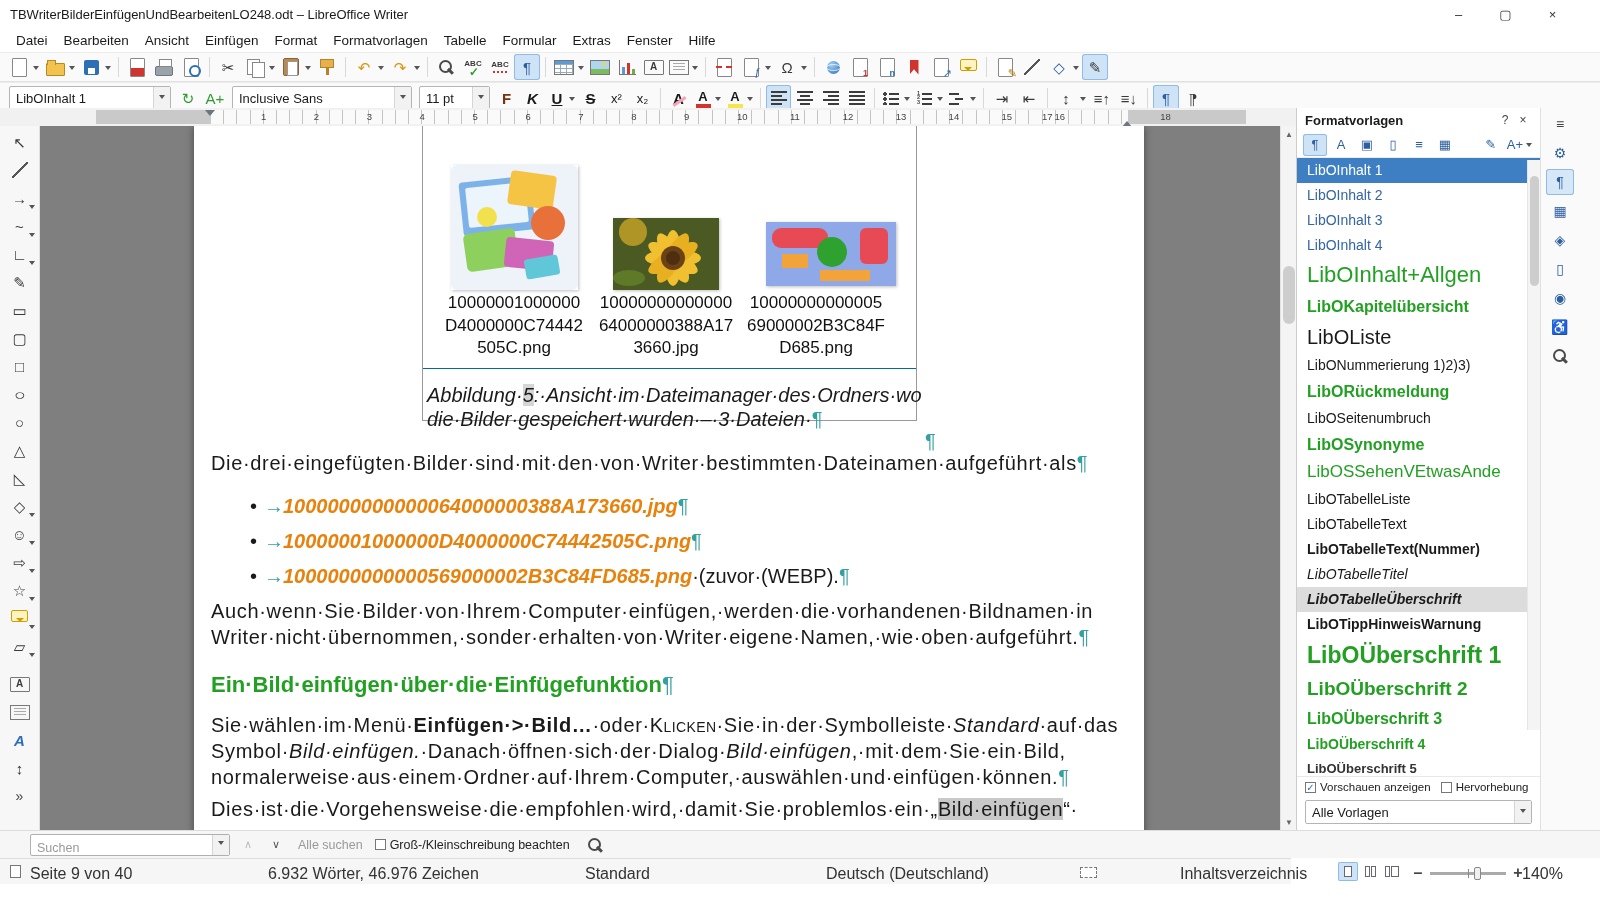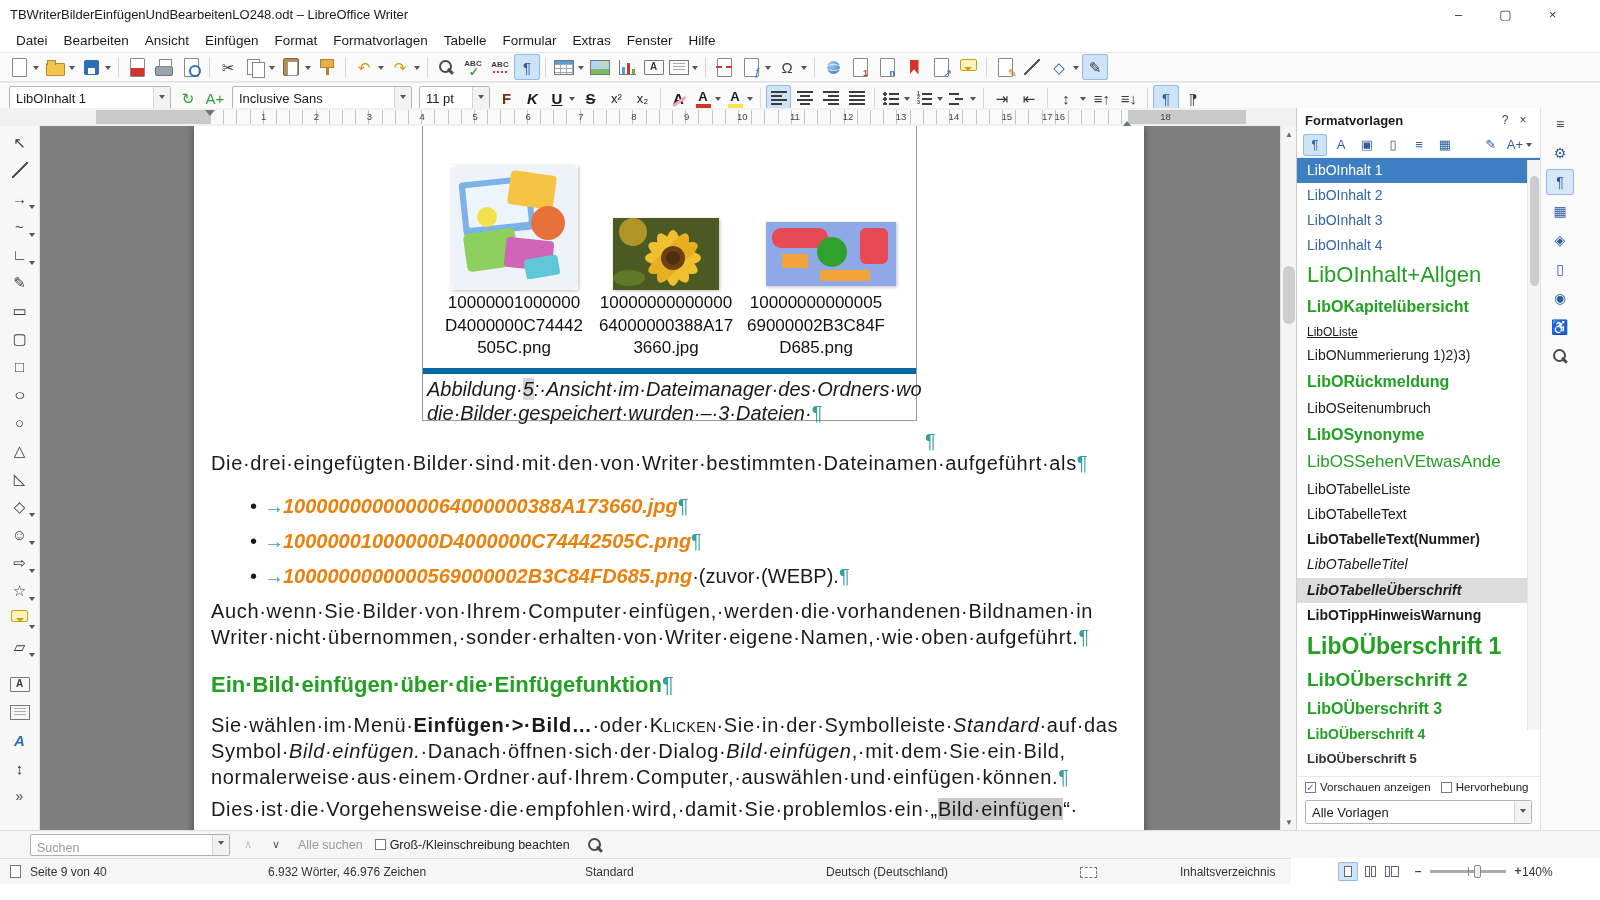--- a/index.html
+++ b/index.html
@@ -144,21 +144,21 @@
 #heading .dline{font-size:22px;font-weight:bold;color:var(--green)}
 #para-sie{left:17px;top:586px;width:916px}
 #para-dies{left:17px;top:670px;width:916px}
 .frame{position:absolute;left:228px;top:0;width:495px;height:295px;border-left:1px solid #999;border-right:1px solid #999;border-bottom:1px solid #999}
 .doc-img{position:absolute;box-shadow:1px 1px 3px rgba(0,0,0,.25)}
 #img-1{left:28px;top:39px;width:127px;height:125px}
 #img-2{left:190px;top:92px;width:106px;height:72px}
 #img-3{left:343px;top:96px;width:130px;height:64px}
 .fn-block{position:absolute;top:166px;width:140px;text-align:center;font-size:17px;line-height:22.5px;color:#111}
 #fn-1{left:21px}#fn-2{left:173px}#fn-3{left:323px}
-#caption{position:absolute;left:0;right:0;top:242px;bottom:0;border-top:6px solid #0369a1;padding:3px 4px;font-size:20px;line-height:24px}
+#caption{position:absolute;left:0;right:0;top:242px;bottom:0;border-top:1px solid #0369a1;padding:14px 4px;font-size:20px;line-height:24px}
 #caption .dline{white-space:nowrap}
 
 
 #panel{position:absolute;left:1296px;top:0;width:244px;height:722px;background:#fff;border-left:1px solid #ccc;display:flex;flex-direction:column;position:absolute}
 .panel-head{height:24px;display:flex;align-items:center;padding:0 8px;font-size:13px;font-weight:bold}
 .panel-head .sp{flex:1}
 .ph-btn{width:18px;height:18px;display:flex;align-items:center;justify-content:center;font-size:12px;color:#444;font-weight:normal}
 .cat-row{height:26px;display:flex;align-items:center;padding:0 6px;gap:2px;border-bottom:1px solid #ececec}
 .cat-btn{min-width:24px;height:22px;display:flex;align-items:center;justify-content:center;border-radius:3px;font-size:13px;color:#2d5fa0;position:relative;padding:0 2px}
 .cat-btn.active{background:#cfe3f7;box-shadow:inset 0 0 0 1px #90bbe8}
@@ -184,21 +184,21 @@
 #findbar{position:absolute;top:830px;left:0;width:1600px;height:28px;background:#f6f6f6;border-top:1px solid #ddd;display:flex;align-items:center;padding-left:30px;gap:8px;font-size:12.5px;color:#333}
 .find-combo{display:flex;align-items:flex-end;width:200px;height:22px;background:#fff;border:1px solid #b0b0b0;border-radius:2px}
 .find-ph{flex:1;padding:0 6px;color:#9a9a9a}
 .find-nav{width:20px;height:20px;display:flex;align-items:center;justify-content:center;font-size:11px;color:#555}
 .find-nav.disabled{color:#bbb}
 .find-all{padding:0 4px;color:#999}
 .find-case{display:inline-flex;align-items:center;color:#222}
 .find-adv{margin-left:6px}
 
 
-#statusbar{position:absolute;top:858px;left:0;width:1291px;height:26px;background:#f6f6f6;border-top:1px solid #ddd;font-size:12px;color:#333}
+#statusbar{position:absolute;top:858px;left:0;width:1291px;height:26px;background:#f6f6f6;border-top:1px solid #ddd;font-size:16px;color:#333}
 #statusbar>span{position:absolute;top:6px;white-space:nowrap}
 .sb-save{left:10px;top:6px}
 .pgico{display:block;width:11px;height:13px;background:#fff;border:1px solid #777}
 .sb-page{left:30px}
 .sb-words{left:268px}
 .sb-style{left:585px}
 .sb-lang{left:826px}
 .sb-selmode{left:1080px;top:8px!important;width:17px;height:11px;border:1px dashed #777;background:#fff}
 .sb-section{left:1180px}
 .sb-views{left:1338px;top:3px!important;display:flex}
@@ -699,21 +699,21 @@
         <span class="cat-btn">✎</span>
         <span class="cat-btn">A+<span class="caret"></span></span>
       </div>
     <div class="style-list">
         <div class="style-item selected" style="font-size: 14px;">LibOInhalt 1</div>
         <div class="style-item" style="font-size: 14px; color: rgb(52, 101, 164);">LibOInhalt 2</div>
         <div class="style-item" style="font-size: 14px; color: rgb(52, 101, 164);">LibOInhalt 3</div>
         <div class="style-item" style="font-size: 14px; color: rgb(52, 101, 164);">LibOInhalt 4</div>
         <div class="style-item" style="font-size: 22px; color: rgb(35, 160, 35);">LibOInhalt+Allgen</div>
         <div class="style-item" style="font-size: 16px; color: rgb(35, 160, 35); font-weight: bold;">LibOKapitelübersicht</div>
-        <div class="style-item" style="font-size: 12px; color: rgb(26, 26, 26); text-decoration: underline;">LibOListe</div>
+        <div class="style-item" style="font-size: 20px; color: rgb(26, 26, 26);">LibOListe</div>
         <div class="style-item" style="font-size: 14px; color: rgb(26, 26, 26);">LibONummerierung 1)2)3)</div>
         <div class="style-item" style="font-size: 16px; color: rgb(35, 160, 35); font-weight: bold;">LibORückmeldung</div>
         <div class="style-item" style="font-size: 14px; color: rgb(26, 26, 26);">LibOSeitenumbruch</div>
         <div class="style-item" style="font-size: 16px; color: rgb(35, 160, 35); font-weight: bold;">LibOSynonyme</div>
         <div class="style-item" style="font-size: 17px; color: rgb(35, 160, 35);">LibOSSehenVEtwasAnde</div>
         <div class="style-item" style="font-size: 14px; color: rgb(26, 26, 26);">LibOTabelleListe</div>
         <div class="style-item" style="font-size: 14px; color: rgb(26, 26, 26);">LibOTabelleText</div>
         <div class="style-item" style="font-size: 14px; color: rgb(26, 26, 26); font-weight: bold;">LibOTabelleText(Nummer)</div>
         <div class="style-item" style="font-size: 14px; color: rgb(26, 26, 26); font-style: italic;">LibOTabelleTitel</div>
         <div class="style-item hover" style="font-size: 14px; color: rgb(26, 26, 26); font-weight: bold; font-style: italic;">LibOTabelleÜberschrift</div>

